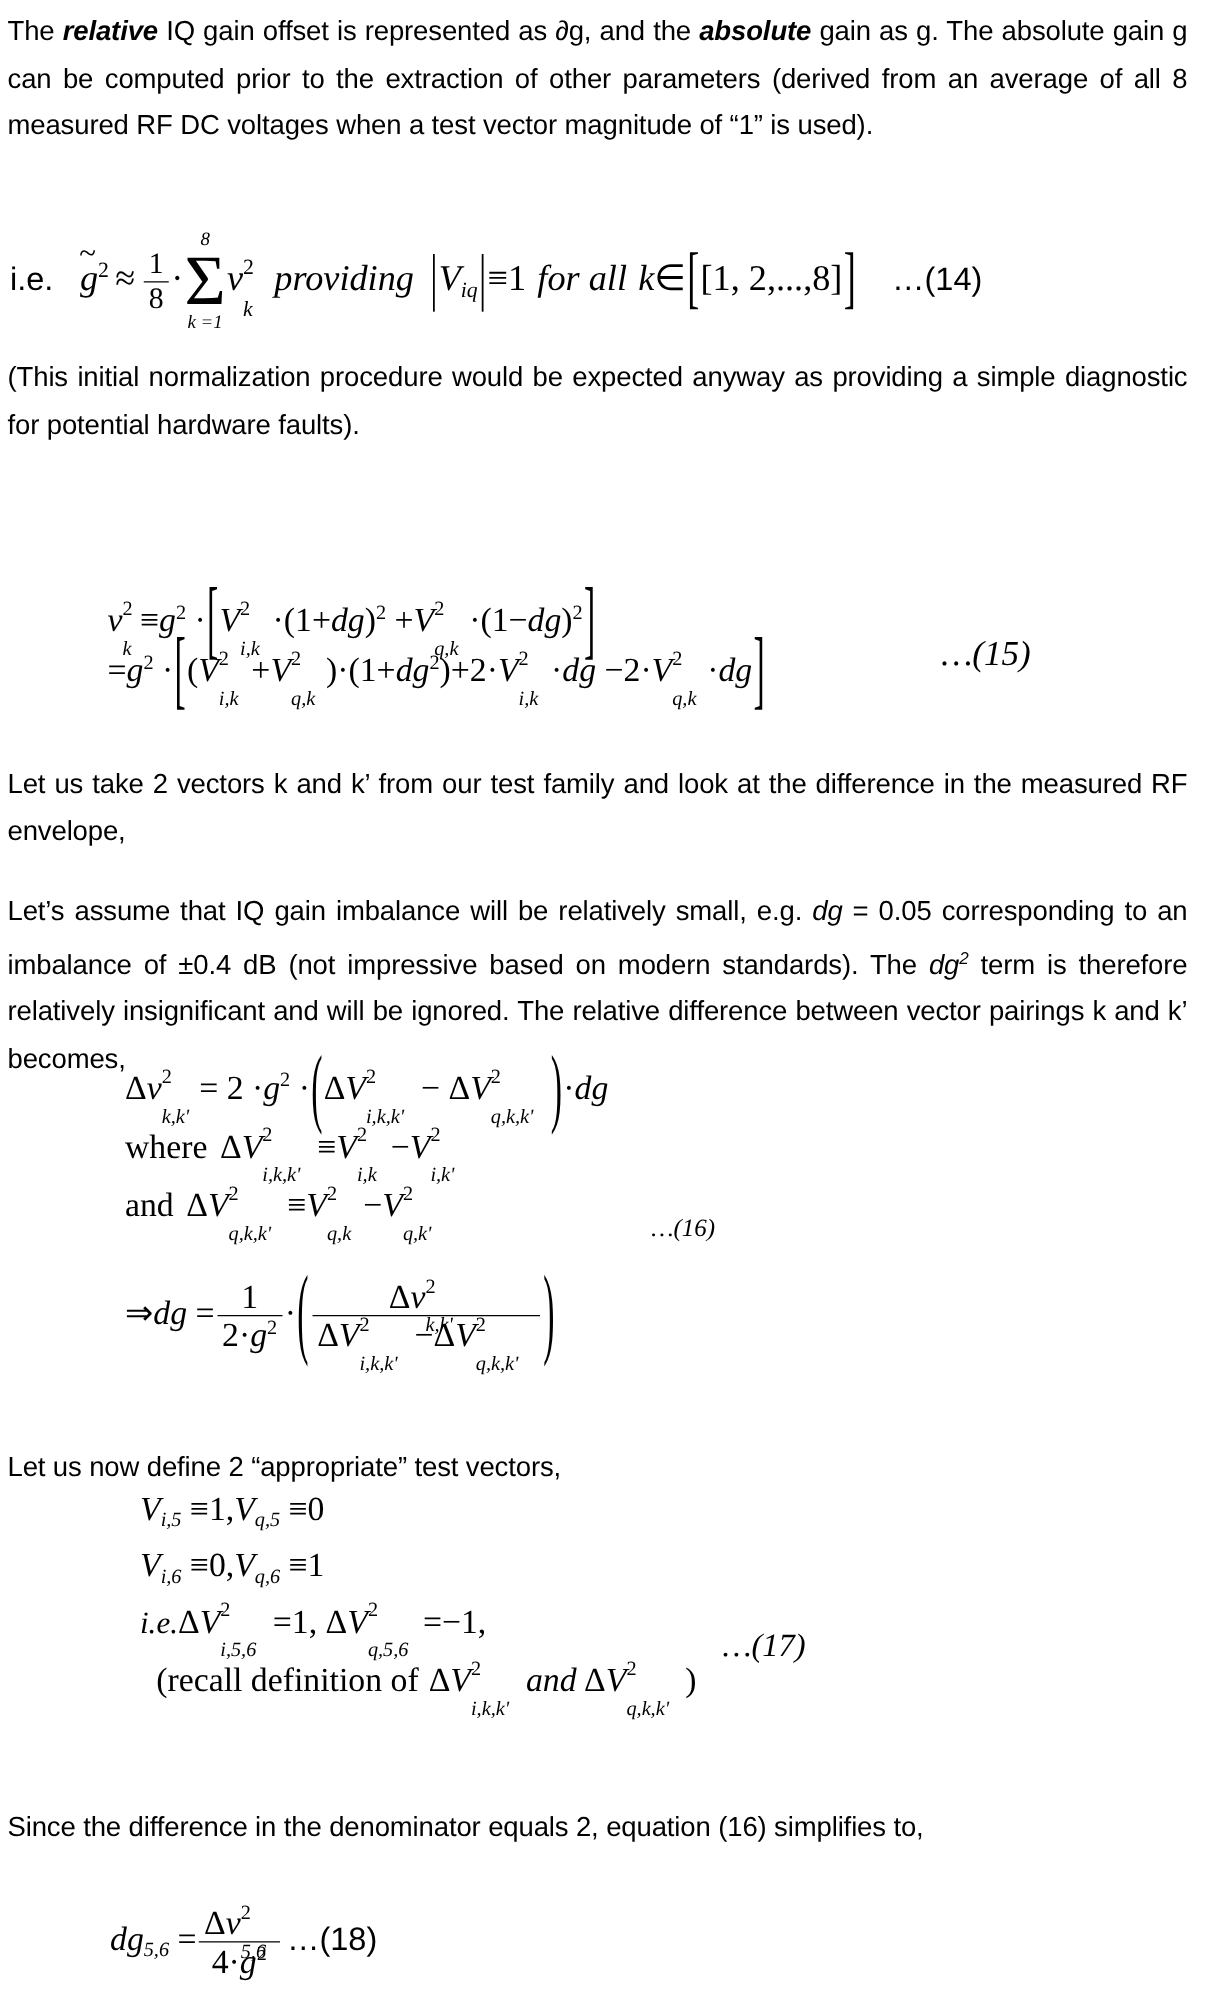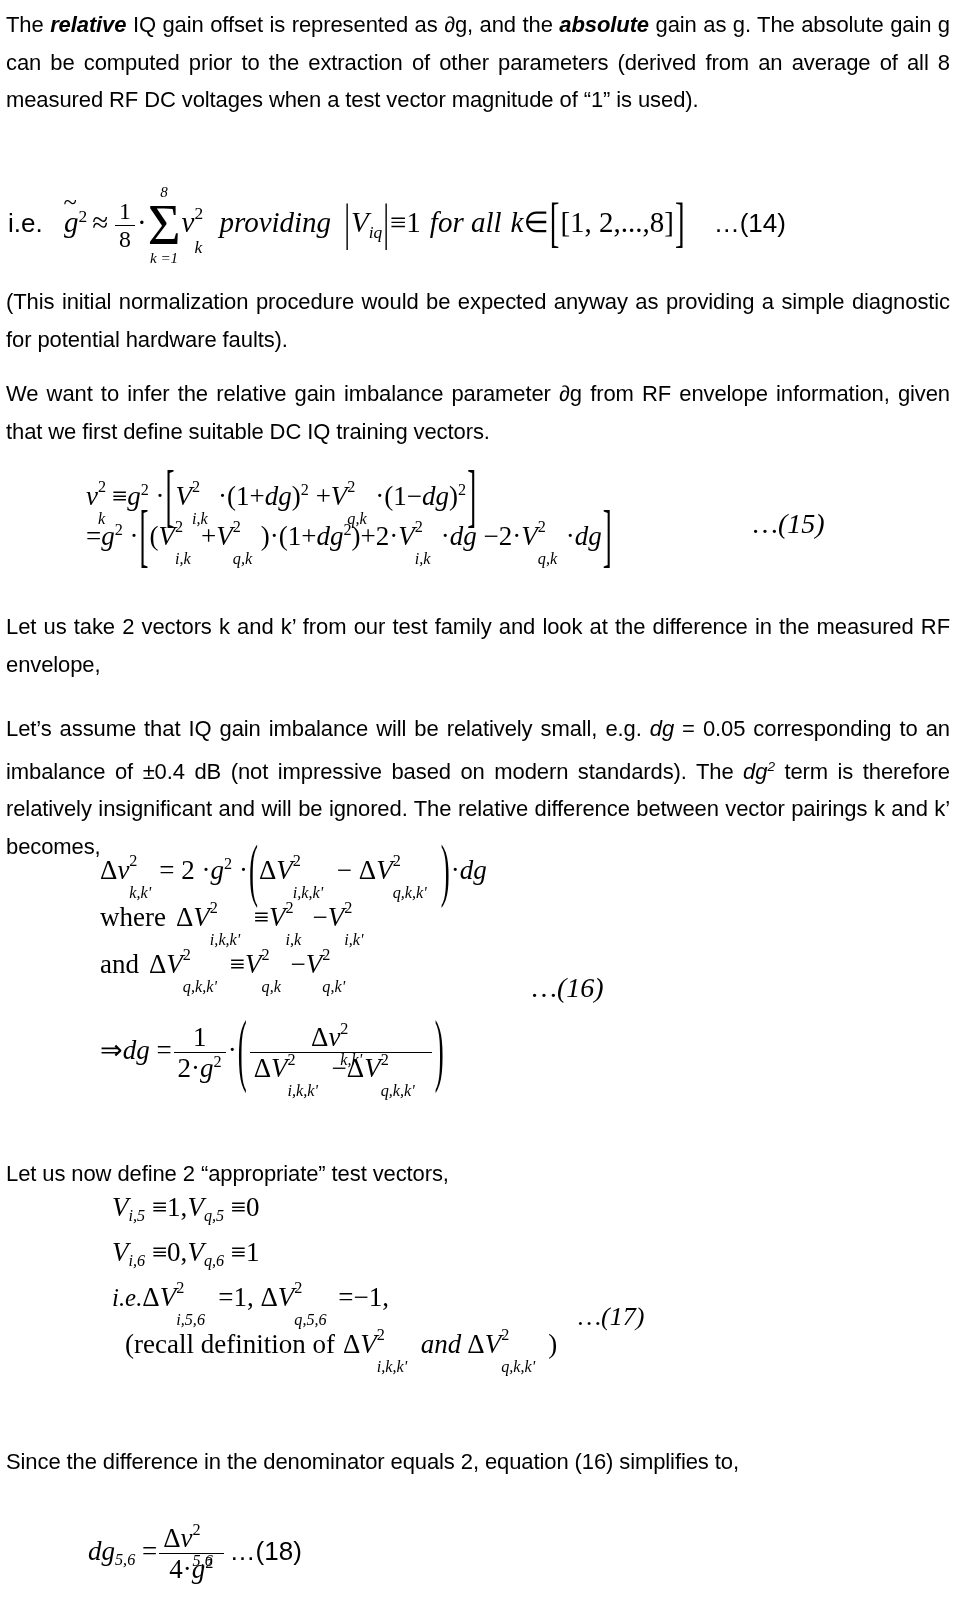--- a/index.html
+++ b/index.html
@@ -170,23 +170,20 @@
 
   <div class="math" style="top:185px; left:8px; font-size:29px;">
     <span class="up eqtag-sans" style="font-size:26px;">i.e.</span>
     <span style="display:inline-block; width:14px;"></span><span class="tilde"><span class="acc">~</span><span>g</span></span><sup class="s">2</sup><span class="up" style="margin:0 5px;">≈</span><span class="frac up" style="font-size:0.82em;"><span class="num">1</span><span class="den">8</span></span><span class="up">·</span><span class="sum"><span class="lim">8</span><span class="sig">Σ</span><span class="lim">k =1</span></span><span>v</span><span class="ss"><span class="u">2</span><span class="d">k</span></span><span class="ss-pad" style="width:13px;"></span><span style="display:inline-block; width:12px;"></span><span>providing</span><span style="display:inline-block; width:12px;"></span><span class="vb">|</span><span>V</span><sub class="si">iq</sub><span class="vb">|</span><span class="up">≡</span><span class="up">1</span><span style="display:inline-block; width:9px;"></span><span>for all</span><span style="display:inline-block; width:9px;"></span><span>k</span><span class="up">∈</span><span class="br up">[</span><span class="up">[1, 2,...,8]</span><span class="br up">]</span><span class="tag" style="font-size:26px;">…(14)</span>
   </div>
 
   <div class="para" style="top:283px;">
     <span>(This initial normalization procedure would be expected anyway as providing a simple diagnostic for potential hardware faults).</span>
   </div>
 
-  <div class="para" style="top:375px;">
-    <span>We want to infer the relative gain imbalance parameter ∂g from RF envelope information, given that we first define suitable DC IQ training vectors.</span>
-  </div>
 
   <div class="math" style="top:481px; left:86px; font-size:27px;">
     <div style="white-space:nowrap;">
       <span>v</span><span class="ss"><span class="u">2</span><span class="d">k</span></span><span class="ss-pad" style="width:14px;"></span><span class="up">≡</span><span>g</span><sup class="s">2</sup>
       <span class="up">·</span><span class="br2 up">[</span><span>V</span><span class="ss"><span class="u">2</span><span class="d">i,k</span></span><span class="ss-pad" style="width:26px;"></span><span class="up">·</span><span class="up">(1+</span><span>dg</span><span class="up">)</span><sup class="s">2</sup><span class="up">&nbsp;+</span><span>V</span><span class="ss"><span class="u">2</span><span class="d">q,k</span></span><span class="ss-pad" style="width:28px;"></span><span class="up">·</span><span class="up">(1−</span><span>dg</span><span class="up">)</span><sup class="s">2</sup><span class="br2 up">]</span>
     </div>
     <div style="white-space:nowrap; margin-top:9px;">
       <span class="up">=</span><span>g</span><sup class="s">2</sup><span class="up">&nbsp;·</span><span class="br2 up">[</span><span class="up">(</span><span>V</span><span class="ss"><span class="u">2</span><span class="d">i,k</span></span><span class="ss-pad" style="width:26px;"></span><span class="up">+</span><span>V</span><span class="ss"><span class="u">2</span><span class="d">q,k</span></span><span class="ss-pad" style="width:28px;"></span><span class="up">)·(1+</span><span>dg</span><sup class="s">2</sup><span class="up">)+2·</span><span>V</span><span class="ss"><span class="u">2</span><span class="d">i,k</span></span><span class="ss-pad" style="width:26px;"></span><span class="up">·</span><span>dg</span><span class="up">&nbsp;−2·</span><span>V</span><span class="ss"><span class="u">2</span><span class="d">q,k</span></span><span class="ss-pad" style="width:28px;"></span><span class="up">·</span><span>dg</span><span class="br2 up">]</span>
     </div>
   </div>
@@ -204,21 +201,21 @@
     <div style="white-space:nowrap;">
       <span class="up">Δ</span><span>v</span><span class="ss"><span class="u">2</span><span class="d">k,k'</span></span><span class="ss-pad" style="width:30px;"></span><span class="up">=&nbsp;2&nbsp;·</span><span>g</span><sup class="s">2</sup><span class="up">&nbsp;·</span><span class="br2 up">(</span><span class="up">Δ</span><span>V</span><span class="ss"><span class="u">2</span><span class="d">i,k,k'</span></span><span class="ss-pad" style="width:44px;"></span><span class="up">−&nbsp;Δ</span><span>V</span><span class="ss"><span class="u">2</span><span class="d">q,k,k'</span></span><span class="ss-pad" style="width:47px;"></span><span class="br2 up">)</span><span class="up">·</span><span>dg</span>
     </div>
     <div style="white-space:nowrap; margin-top:16px;">
       <span class="up">where</span><span style="display:inline-block; width:10px;"></span><span class="up">Δ</span><span>V</span><span class="ss"><span class="u">2</span><span class="d">i,k,k'</span></span><span class="ss-pad" style="width:44px;"></span><span class="up">≡</span><span>V</span><span class="ss"><span class="u">2</span><span class="d">i,k</span></span><span class="ss-pad" style="width:27px;"></span><span class="up">−</span><span>V</span><span class="ss"><span class="u">2</span><span class="d">i,k'</span></span><span class="ss-pad" style="width:30px;"></span>
     </div>
     <div style="white-space:nowrap; margin-top:16px;">
       <span class="up">and</span><span style="display:inline-block; width:10px;"></span><span class="up">Δ</span><span>V</span><span class="ss"><span class="u">2</span><span class="d">q,k,k'</span></span><span class="ss-pad" style="width:47px;"></span><span class="up">≡</span><span>V</span><span class="ss"><span class="u">2</span><span class="d">q,k</span></span><span class="ss-pad" style="width:29px;"></span><span class="up">−</span><span>V</span><span class="ss"><span class="u">2</span><span class="d">q,k'</span></span><span class="ss-pad" style="width:32px;"></span>
     </div>
   </div>
-  <div class="math tag" style="top:972px; left:532px; font-size:28px;"><span>…(16)</span></div>
+  <div class="math tag" style="top:972px; left:521px; font-size:20px;"><span>…(16)</span></div>
 
   <div class="math" style="top:1022px; left:100px; font-size:27px;">
     <span class="up">⇒</span><span>dg</span><span class="up">&nbsp;=</span><span class="frac"><span class="num up">1</span><span class="den"><span class="up">2·</span><span>g</span><sup class="s">2</sup></span></span><span class="up">·</span><span class="br2 up" style="transform:scaleY(3.0);">(</span><span class="frac"><span class="num"><span class="up">Δ</span><span>v</span><span class="ss"><span class="u">2</span><span class="d">k,k'</span></span><span class="ss-pad" style="width:30px;"></span></span><span class="den"><span class="up">Δ</span><span>V</span><span class="ss"><span class="u">2</span><span class="d">i,k,k'</span></span><span class="ss-pad" style="width:44px;"></span><span class="up">−Δ</span><span>V</span><span class="ss"><span class="u">2</span><span class="d">q,k,k'</span></span><span class="ss-pad" style="width:47px;"></span></span></span><span class="br2 up" style="transform:scaleY(3.0);">)</span>
   </div>
 
   <div class="para nojust" style="top:1155px;">
     <span>Let us now define 2 “appropriate” test vectors,</span>
   </div>
 
   <div class="math" style="top:1192px; left:112px; font-size:27px;">

